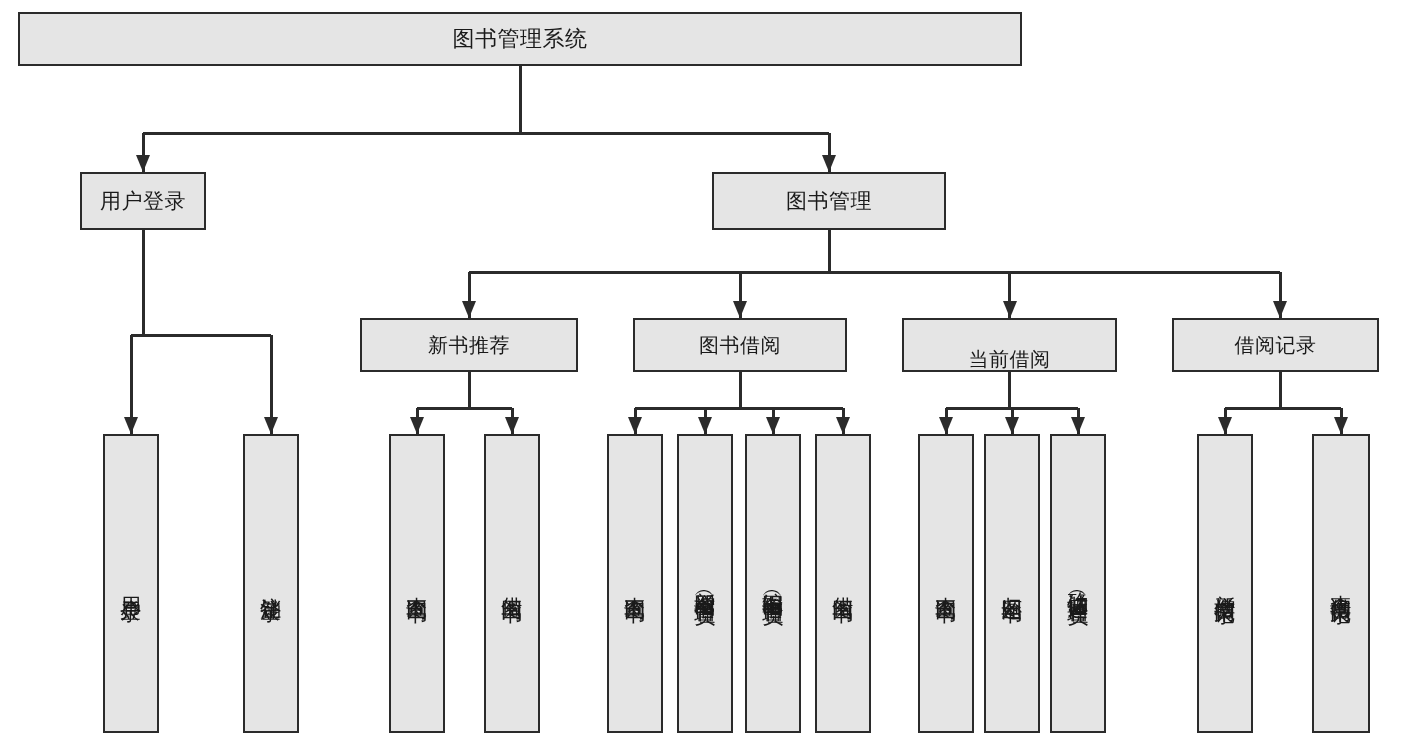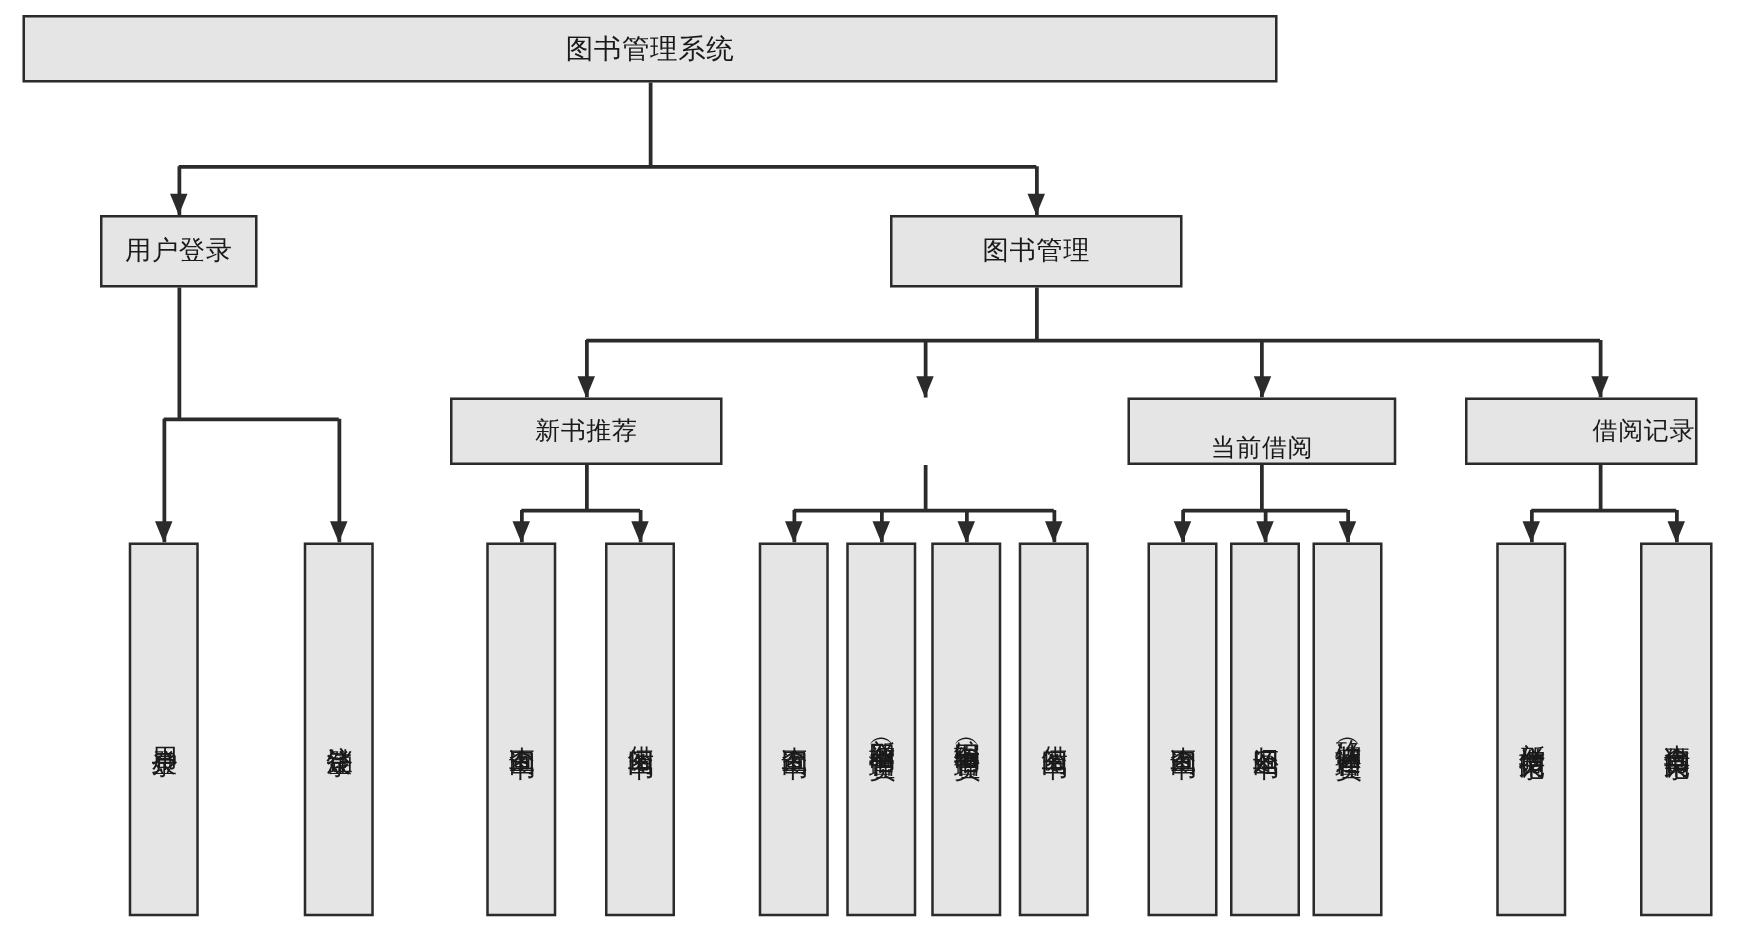--- a/index.html
+++ b/index.html
@@ -121,20 +121,23 @@
     <div class="node leaf" style="left: 389px; top: 434px; width: 56px; height: 299px;">
       <span class="label-v">查询图书</span>
     </div>
     <div class="edge v" style="left: 510.5px; top: 408px; height: 26px;"></div>
     <div class="arrow" style="left: 505px; top: 417px;"></div>
     <div class="node leaf" style="left: 484px; top: 434px; width: 56px; height: 299px;">
       <span class="label-v">借阅图书</span>
     </div>
     <div class="edge v" style="left: 738.5px; top: 272px; height: 46px;"></div>
     <div class="arrow" style="left: 733px; top: 301px;"></div>
+    <div class="node lvl3" style="left: 633px; top: 318px; width: 214px; height: 54px;">
+      <span class="label-h">图书借阅</span>
+    </div>
     <div class="edge v" style="left: 738.5px; top: 372px; height: 36px;"></div>
     <div class="edge h" style="left: 635px; top: 406.5px; width: 208px;"></div>
     <div class="edge v" style="left: 633.5px; top: 408px; height: 26px;"></div>
     <div class="arrow" style="left: 628px; top: 417px;"></div>
     <div class="node leaf" style="left: 607px; top: 434px; width: 56px; height: 299px;">
       <span class="label-v">查询图书</span>
     </div>
     <div class="edge v" style="left: 703.5px; top: 408px; height: 26px;"></div>
     <div class="arrow" style="left: 698px; top: 417px;"></div>
     <div class="node leaf" style="left: 677px; top: 434px; width: 56px; height: 299px;">
@@ -167,21 +170,21 @@
     <div class="node leaf" style="left: 984px; top: 434px; width: 56px; height: 299px;">
       <span class="label-v">归还图书</span>
     </div>
     <div class="edge v" style="left: 1076.5px; top: 408px; height: 26px;"></div>
     <div class="arrow" style="left: 1071px; top: 417px;"></div>
     <div class="node leaf" style="left: 1050px; top: 434px; width: 56px; height: 299px;">
       <span class="label-v">确认归还（管理员）</span>
     </div>
     <div class="edge v" style="left: 1278.5px; top: 272px; height: 46px;"></div>
     <div class="arrow" style="left: 1273px; top: 301px;"></div>
-    <div class="node lvl3" style="left: 1172px; top: 318px; width: 186px; height: 54px; justify-content: flex-end;">
+    <div class="node lvl3" style="left: 1172px; top: 318px; width: 207px; height: 54px;">
       <span class="label-h">借阅记录</span>
     </div>
     <div class="edge v" style="left: 1278.5px; top: 372px; height: 36px;"></div>
     <div class="edge h" style="left: 1225px; top: 406.5px; width: 116px;"></div>
     <div class="edge v" style="left: 1223.5px; top: 408px; height: 26px;"></div>
     <div class="arrow" style="left: 1218px; top: 417px;"></div>
     <div class="node leaf" style="left: 1197px; top: 434px; width: 56px; height: 299px;">
       <span class="label-v">新增借阅记录</span>
     </div>
     <div class="edge v" style="left: 1339.5px; top: 408px; height: 26px;"></div>

